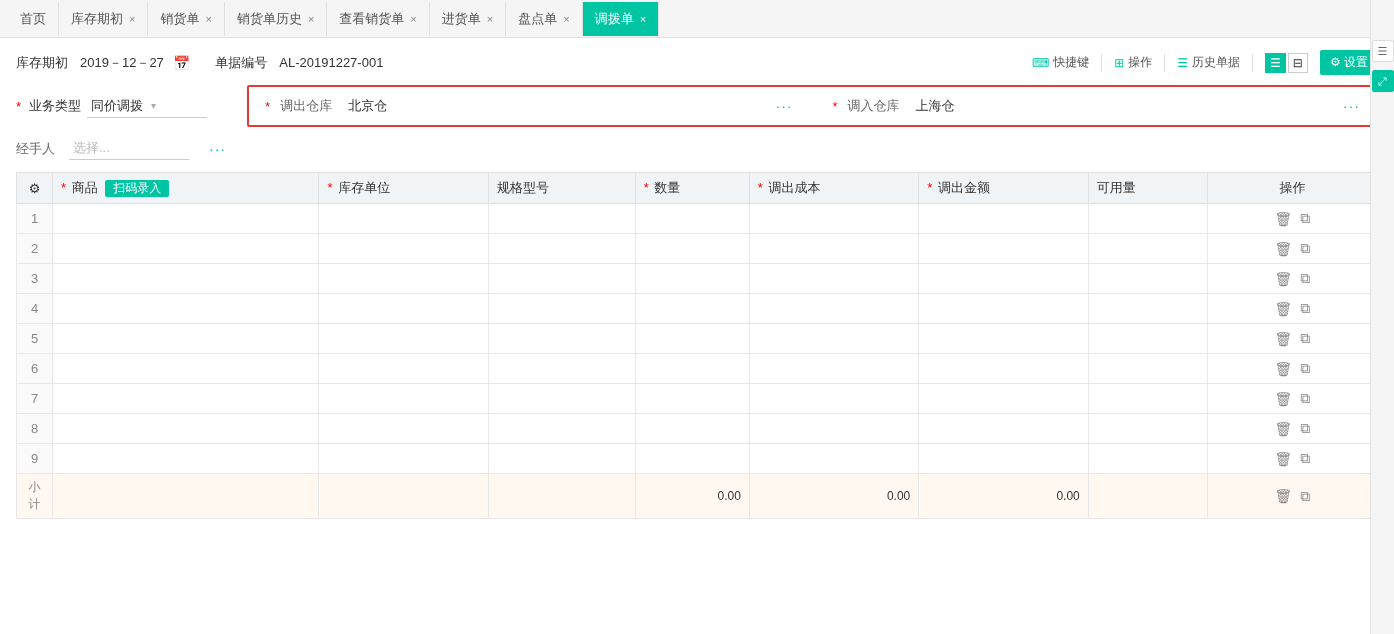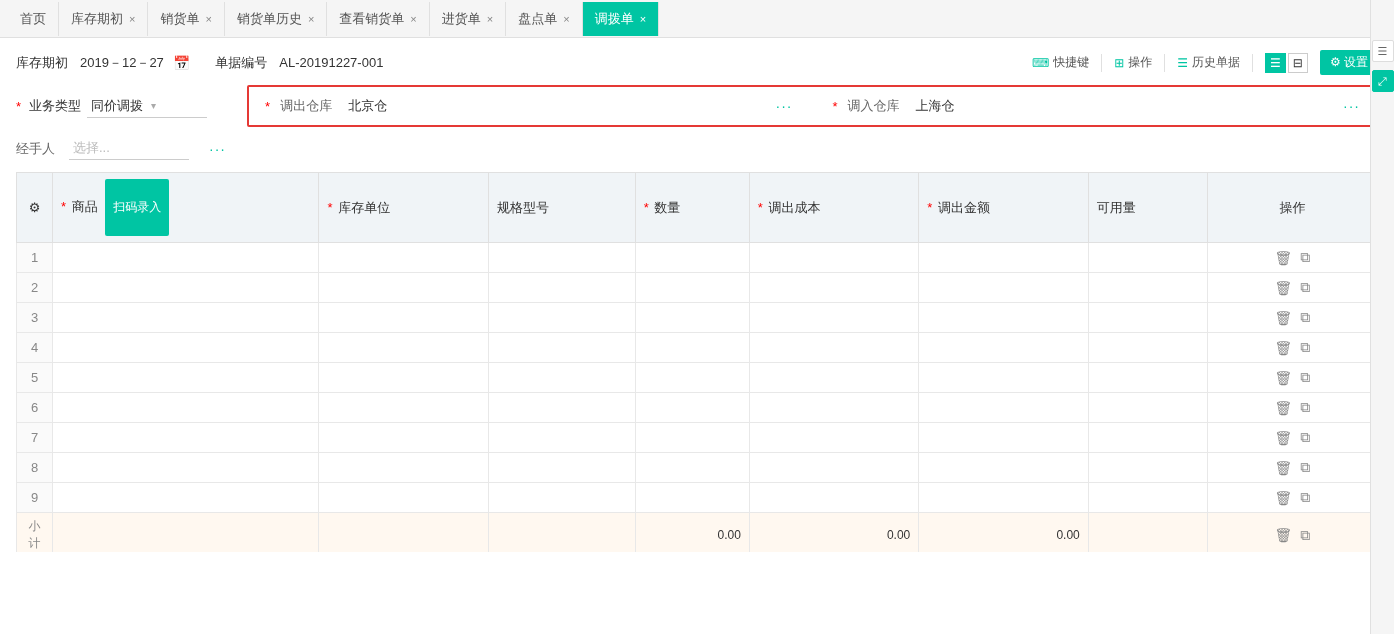--- a/index.html
+++ b/index.html
@@ -97,21 +97,21 @@
     }
     .data-table td {
       border: 1px solid #e8e8e8; padding: 5px 8px; height: 30px; color: #333;
     }
     .data-table .row-num {
       color: #888; text-align: center; width: 36px; background: #fafafa;
     }
     .data-table .subtotal td { background: #fff8f0; font-size: 12px; }
     .required-col { color: #f00; margin-right: 2px; }
     .scan-btn {
-      background: #00c5a3; color: #fff; border: none; padding: 20px 8px;
+      background: #00c5a3; color: #fff; border: none; padding: 0 8px;
       border-radius: 2px; font-size: 12px; cursor: pointer; margin-left: 4px;
     }
     .action-icon { cursor: pointer; color: #888; font-size: 14px; padding: 0 2px; }
     .action-icons { display: flex; gap: 4px; align-items: center; justify-content: center; }
 
     
     .side-panel {
       position: fixed; right: 0; top: 0; width: 24px; height: 100%;
       background: #f5f5f5; border-left: 1px solid #e0e0e0;
       display: flex; flex-direction: column; align-items: center; padding-top: 40px; gap: 8px;

